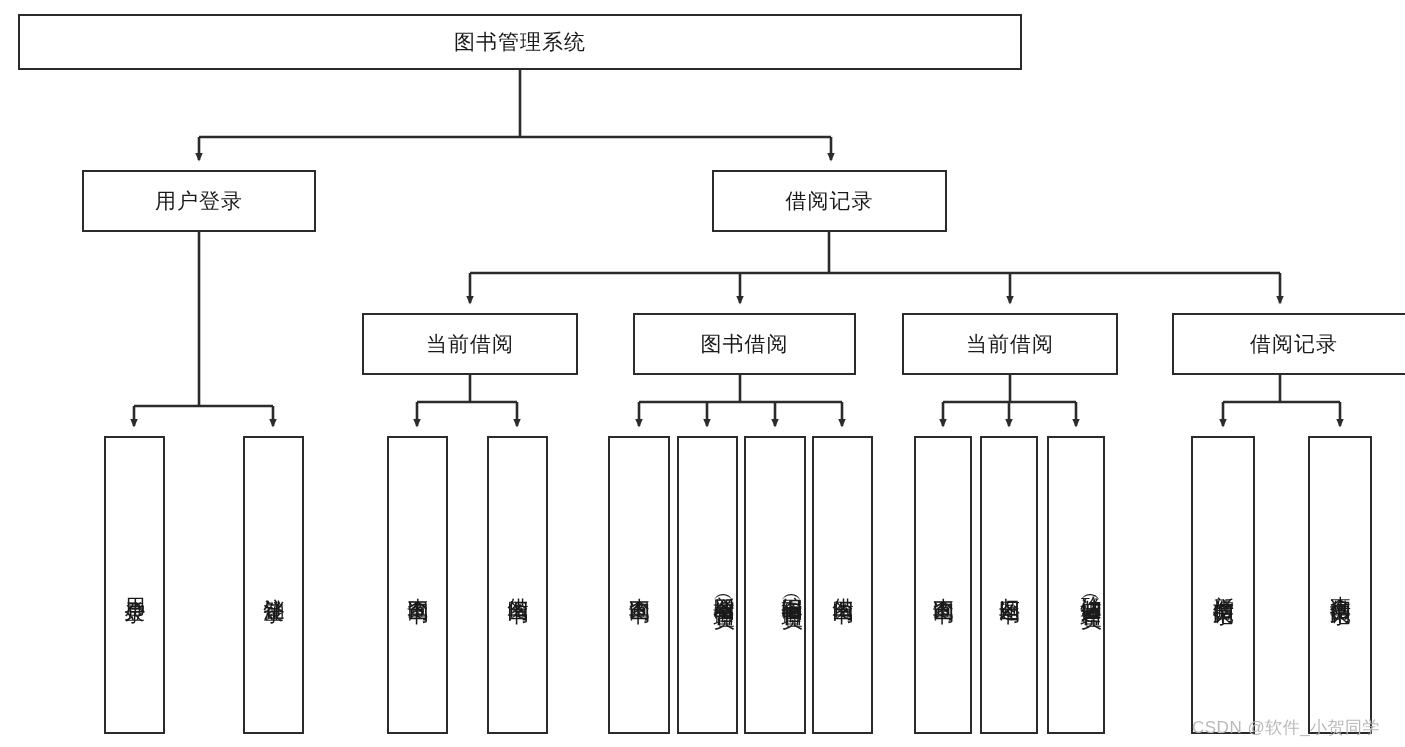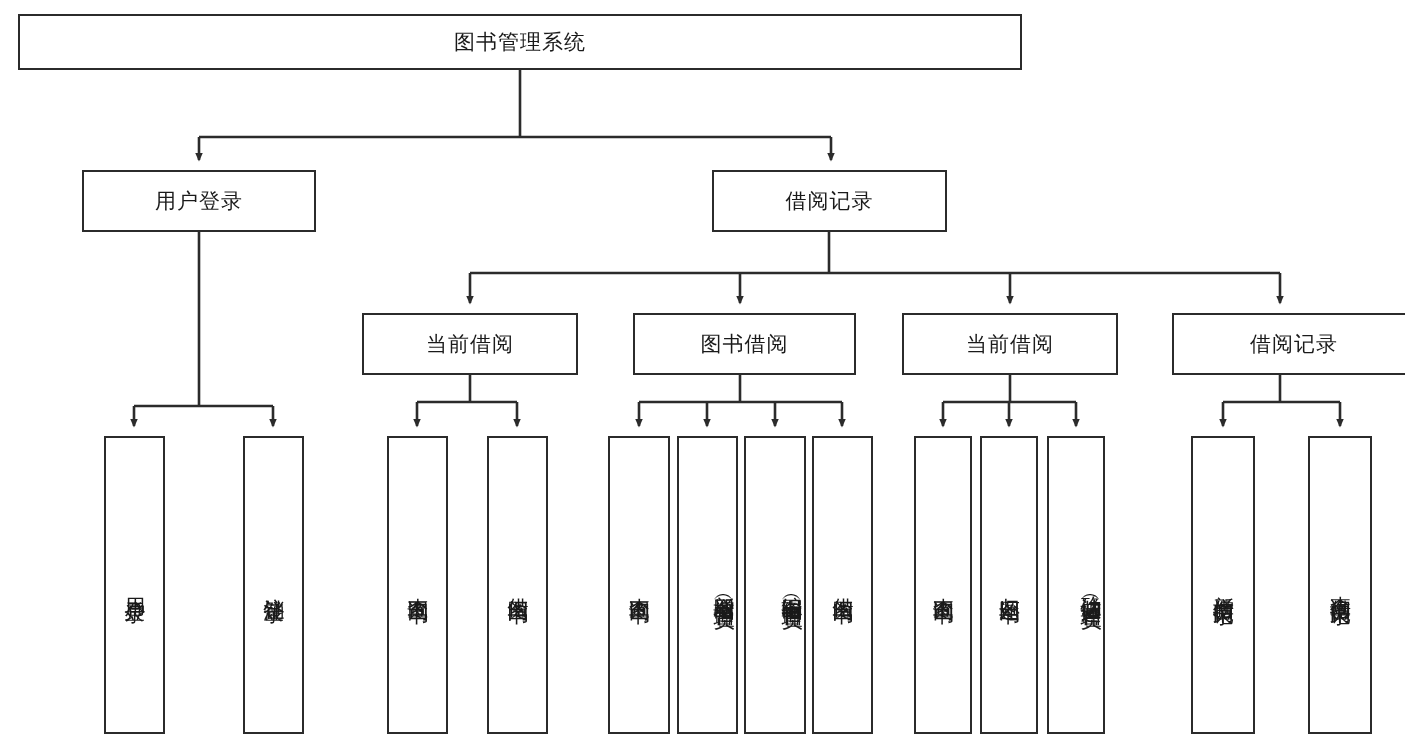--- a/index.html
+++ b/index.html
@@ -175,14 +175,15 @@
   <div class="node node-v" style="left: 1047px; top: 436px; width: 58px; height: 298px;">
     <span class="node-label">确认归还（管理员）</span>
   </div>
   <div class="node node-v center-v" style="left: 1191px; top: 436px; width: 64px; height: 298px;">
     <span class="node-label">新增借阅记录</span>
   </div>
   <div class="node node-v center-v" style="left: 1308px; top: 436px; width: 64px; height: 298px;">
     <span class="node-label">查询借阅记录</span>
   </div>
 
+  <div class="watermark" style="left: 1192px; top: 716px;">CSDN @软件_小贺同学</div>
 
 </div>
 
 </body></html>

